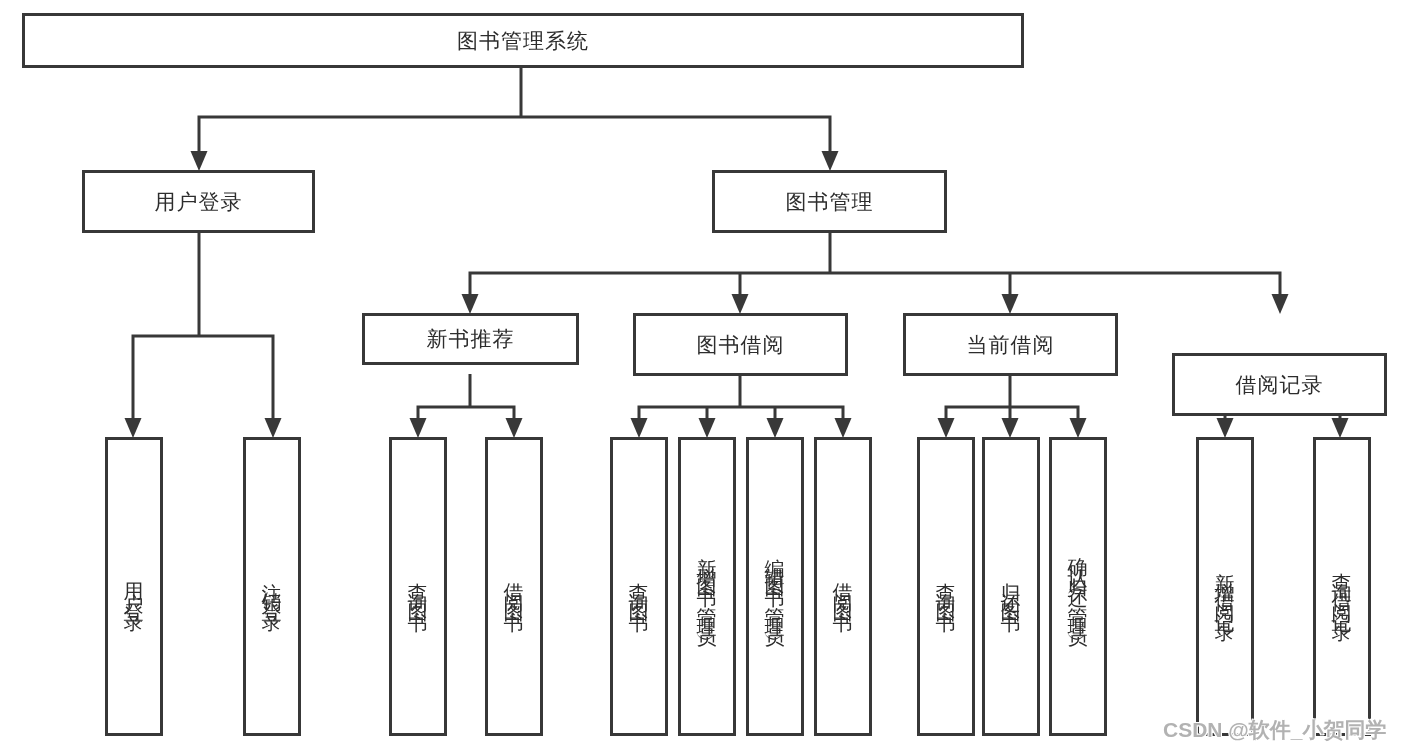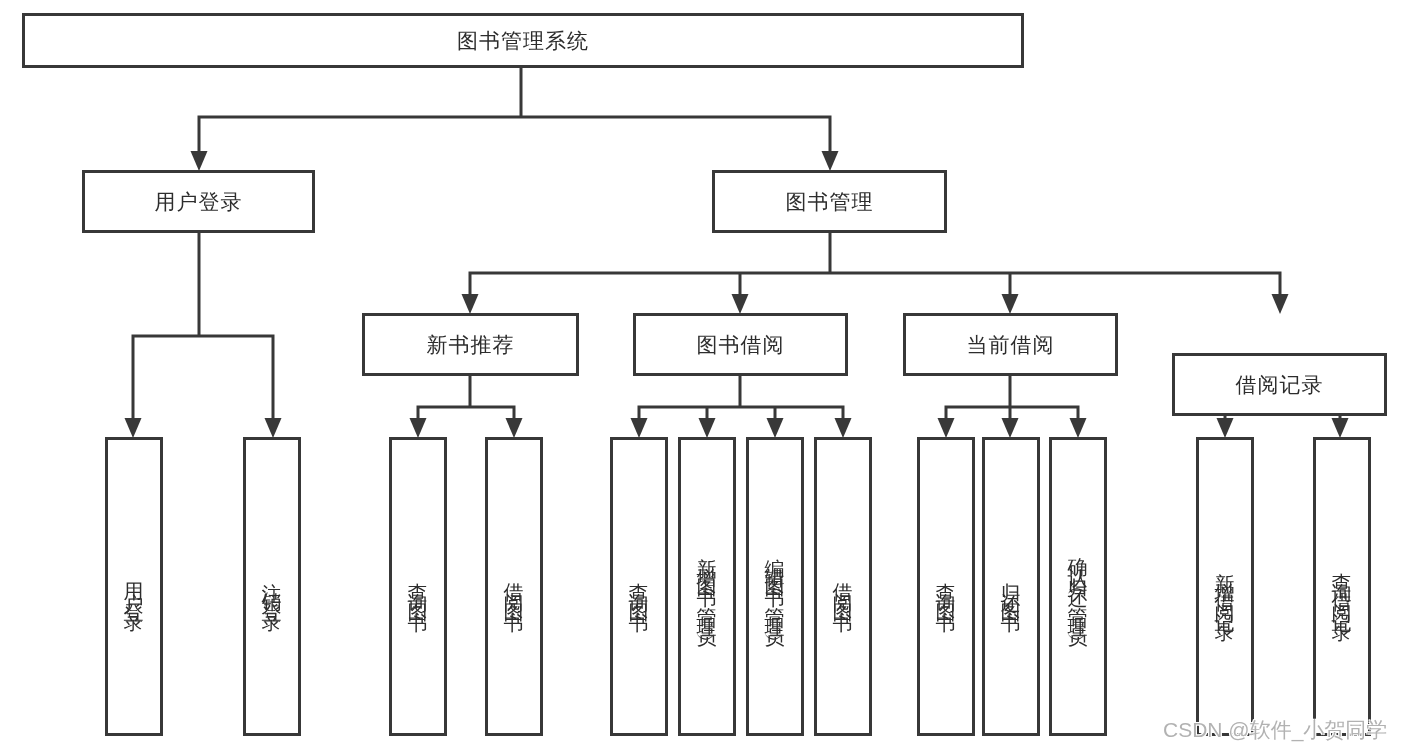--- a/index.html
+++ b/index.html
@@ -42,21 +42,21 @@
     line-height: 1;
     letter-spacing: 10px;
     top: 437px;
     width: 58px;
     height: 299px;
   }
   
   .n-root   { left: 22px;   top: 13px;  width: 1002px; height: 55px; }
   .n-login  { left: 82px;   top: 170px; width: 233px;  height: 63px; }
   .n-mgmt   { left: 712px;  top: 170px; width: 235px;  height: 63px; }
-  .n-s0     { left: 362px;  top: 313px; width: 217px;  height: 63px; }
+  .n-s0     { left: 362px;  top: 313px; width: 217px;  height: 52px; }
   .n-s1     { left: 633px;  top: 313px; width: 215px;  height: 63px; }
   .n-s2     { left: 903px;  top: 313px; width: 215px;  height: 63px; }
   .n-s3     { left: 1172px; top: 313px; width: 215px;  height: 63px; margin-top: 40px; }
   .n-a0 { left: 105px;  }
   .n-a1 { left: 243px;  }
   .n-b0 { left: 389px;  }
   .n-b1 { left: 485px;  }
   .n-c0 { left: 610px;  }
   .n-c1 { left: 678px;  }
   .n-c2 { left: 746px;  }
@@ -68,20 +68,21 @@
   .n-e1 { left: 1313px; }
   .watermark {
     position: absolute;
     left: 1163px;
     top: 716px;
     z-index: 3;
     font-size: 21px;
     color: #b2b2b2;
     white-space: nowrap;
     text-shadow: -1px -1px 0 #fff, 1px -1px 0 #fff, -1px 1px 0 #fff, 1px 1px 0 #fff;
+    font-weight: bold;
   }
 </style>
 </head>
 <body>
 
 <div class="canvas">
 
   <svg class="connectors" width="1405" height="747" viewBox="0 0 1405 747" xmlns="http://www.w3.org/2000/svg">
     <g stroke="#383838" stroke-width="3" fill="none">
 

